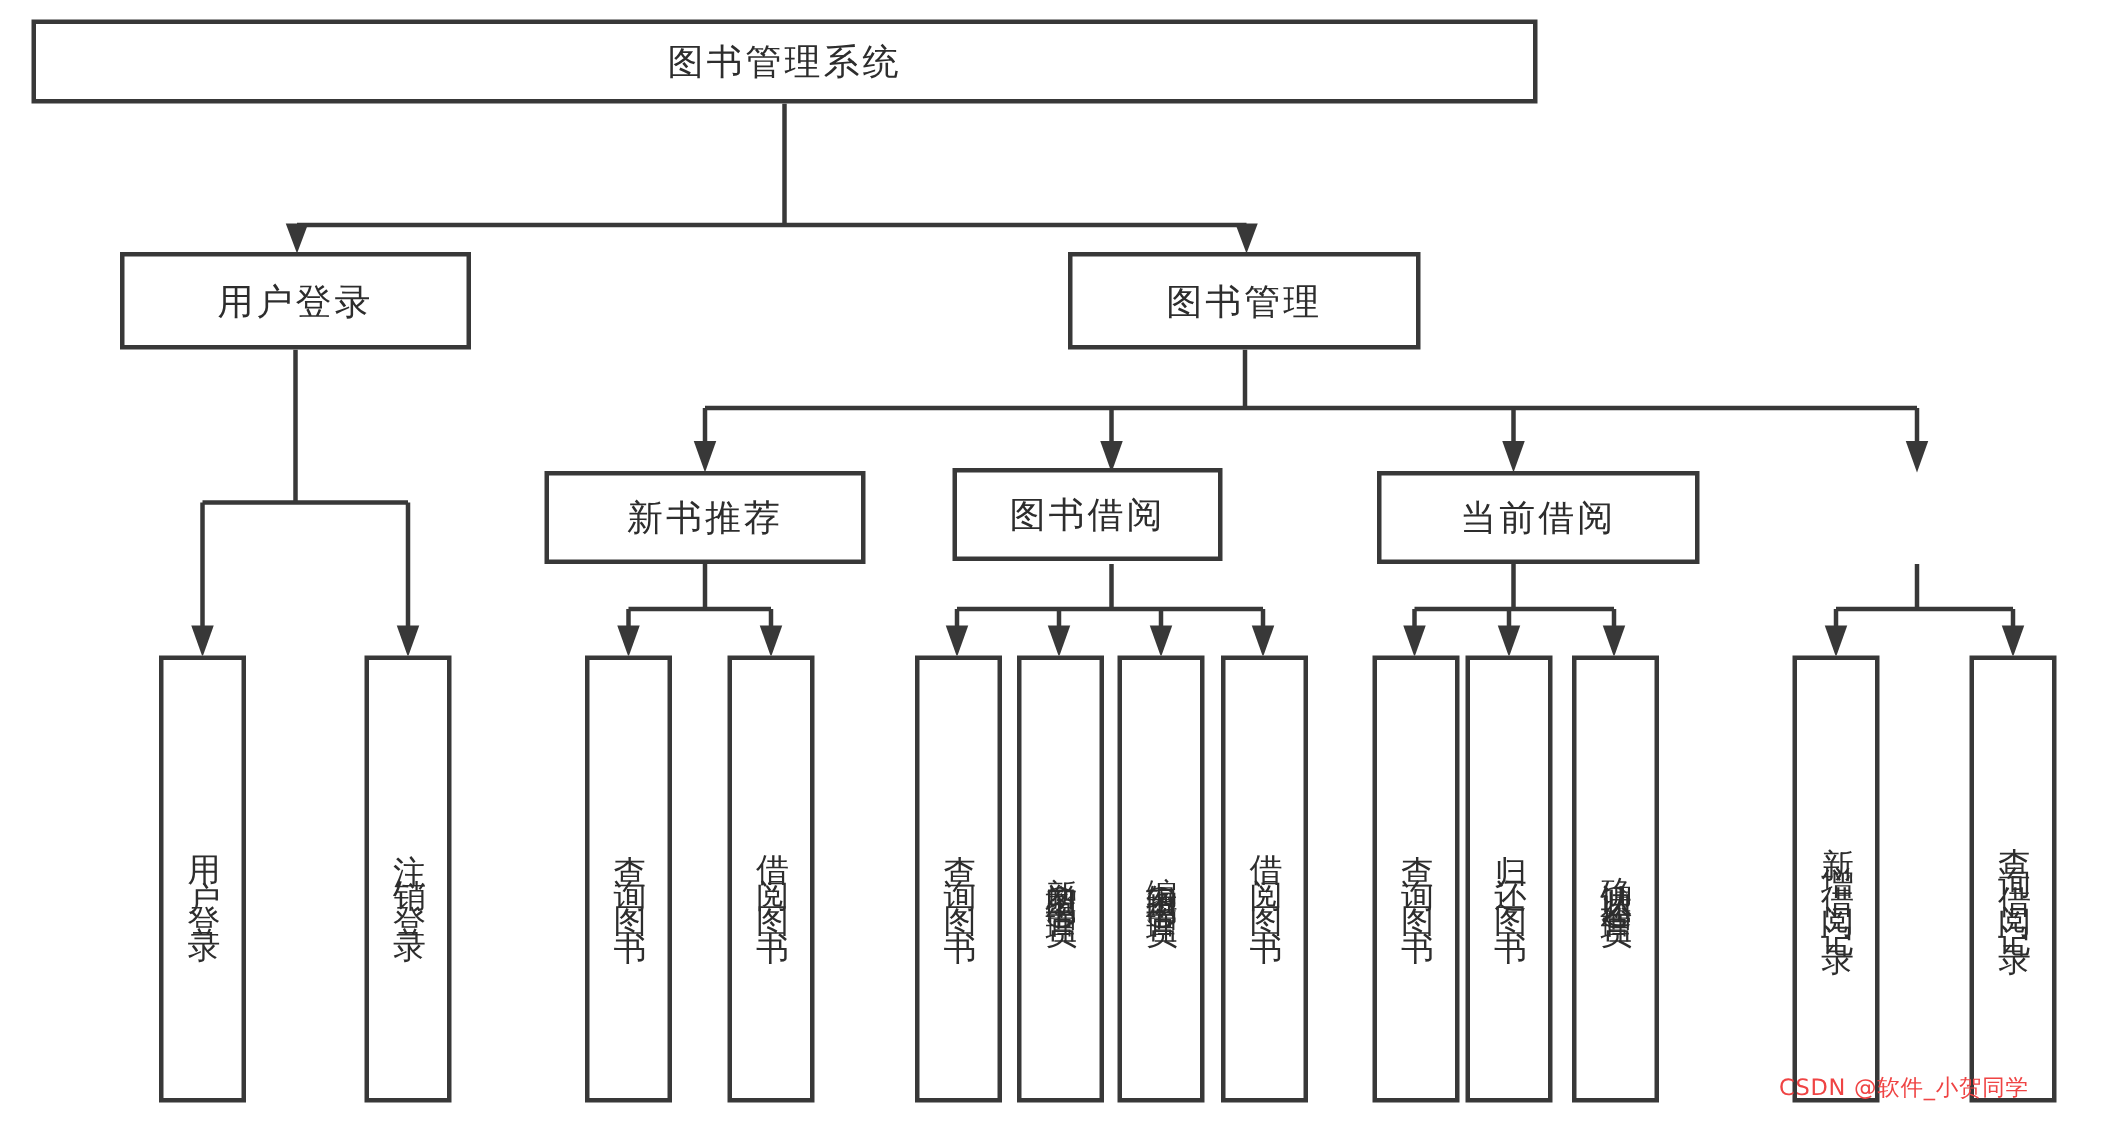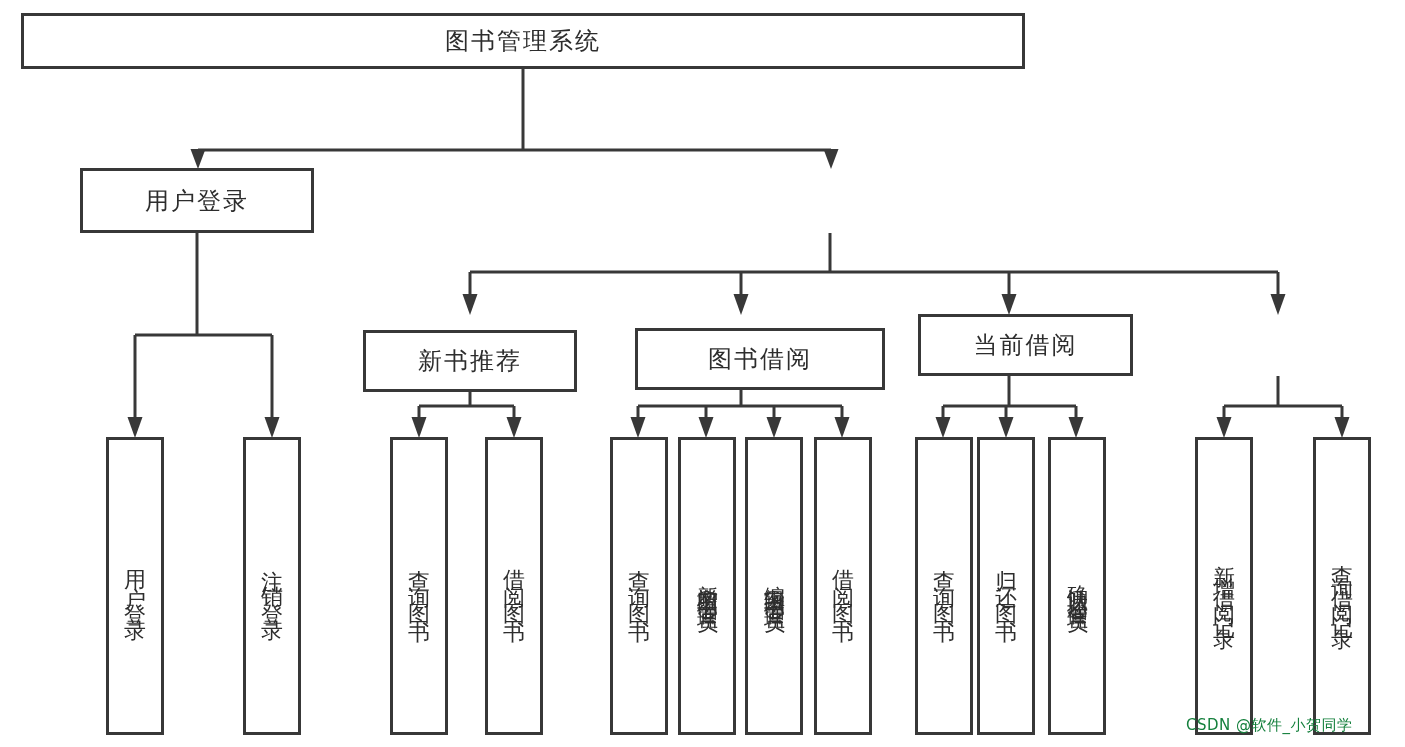--- a/index.html
+++ b/index.html
@@ -42,38 +42,38 @@
     white-space: nowrap;
     color: #2d2d2d;
   }
   .v4 { letter-spacing: 17px; }
   .v6 { letter-spacing: 13px; }
   .v9 { letter-spacing: 4px; font-size: 21px; }
   
   .n-root  { left: 21px;  top: 13px;  width: 1004px; height: 56px; }
   .n-l2a   { left: 80px;  top: 168px; width: 234px; height: 65px; }
   .n-l2b   { left: 712px; top: 168px; width: 235px; height: 65px; }
-  .n-l3a   { left: 363px; top: 330px; width: 214px; height: 62px; }
-  .n-l3b   { left: 635px; top: 328px; width: 250px; height: 62px; }
+  .n-l3a   { left: 363px; top: 314px; width: 214px; height: 62px; }
+  .n-l3b   { left: 635px; top: 312px; width: 180px; height: 62px; }
   .n-l3c   { left: 902px; top: 314px; width: 215px; height: 62px; margin-left: 16px; }
   .n-l3d   { left: 1169px;top: 314px; width: 217px; height: 62px; }
   .leaf    { top: 437px; width: 58px; height: 298px; }
   .n-a1 { left: 106px; }  .n-a2 { left: 243px; }
   .n-b1 { left: 390px; }  .n-b2 { left: 485px; }
   .n-c1 { left: 610px; }  .n-c2 { left: 678px; }  .n-c3 { left: 745px; }  .n-c4 { left: 814px; }
   .n-d1 { left: 915px; }  .n-d2 { left: 977px; }  .n-d3 { left: 1048px; }
   .n-e1 { left: 1195px; } .n-e2 { left: 1313px; }
   .watermark {
     position: absolute;
     left: 1186px;
     top: 716px;
     z-index: 3;
     font-size: 15px;
     letter-spacing: 0.5px;
-    color: #15803d;
+    color: #ef4444;
     white-space: nowrap;
     text-align: center;
   }
 </style>
 </head>
 <body>
 
 <div class="canvas">
 
   <svg class="wires" viewBox="0 0 1405 747" xmlns="http://www.w3.org/2000/svg">
@@ -149,20 +149,23 @@
     </g>
   </svg>
 
   <div class="node n-root">
     <span class="hlabel">图书管理系统</span>
   </div>
 
   <div class="node n-l2a">
     <span class="hlabel">用户登录</span>
   </div>
+  <div class="node n-l2b">
+    <span class="hlabel">图书管理</span>
+  </div>
 
   <div class="node n-l3a">
     <span class="hlabel">新书推荐</span>
   </div>
   <div class="node n-l3b">
     <span class="hlabel">图书借阅</span>
   </div>
   <div class="node n-l3c">
     <span class="hlabel">当前借阅</span>
   </div>

